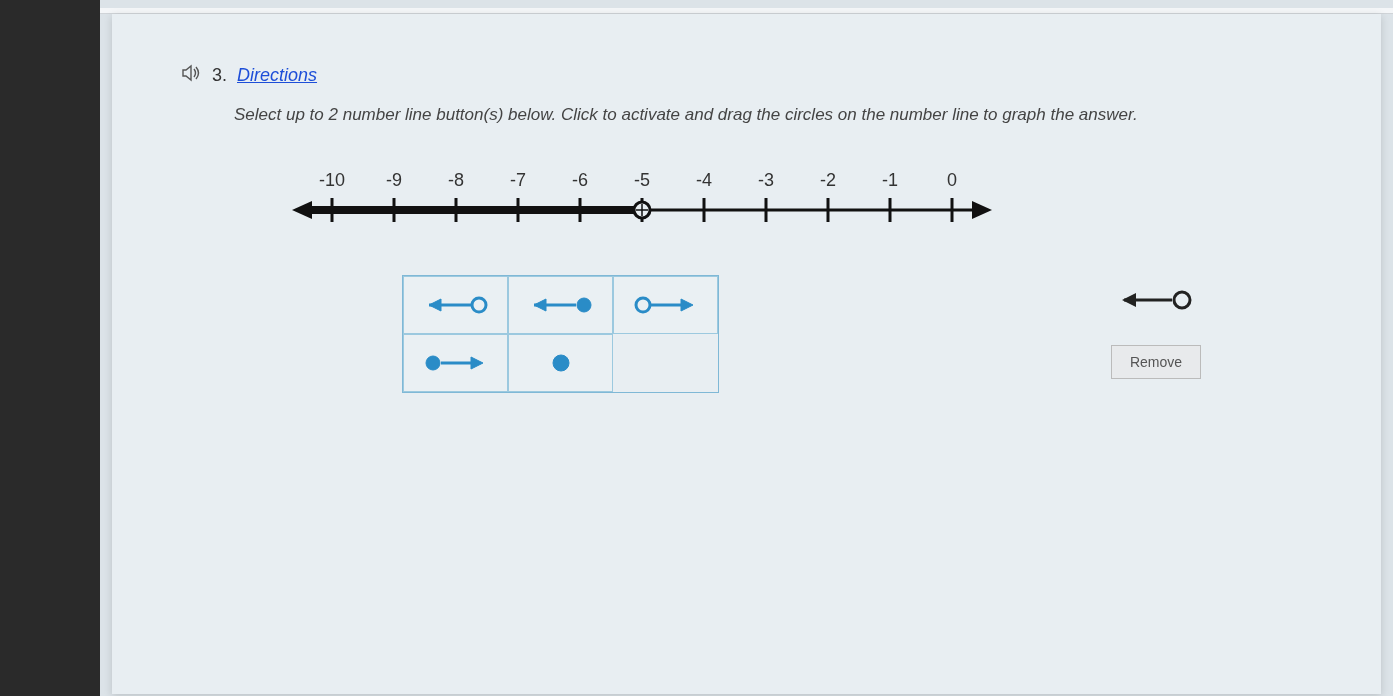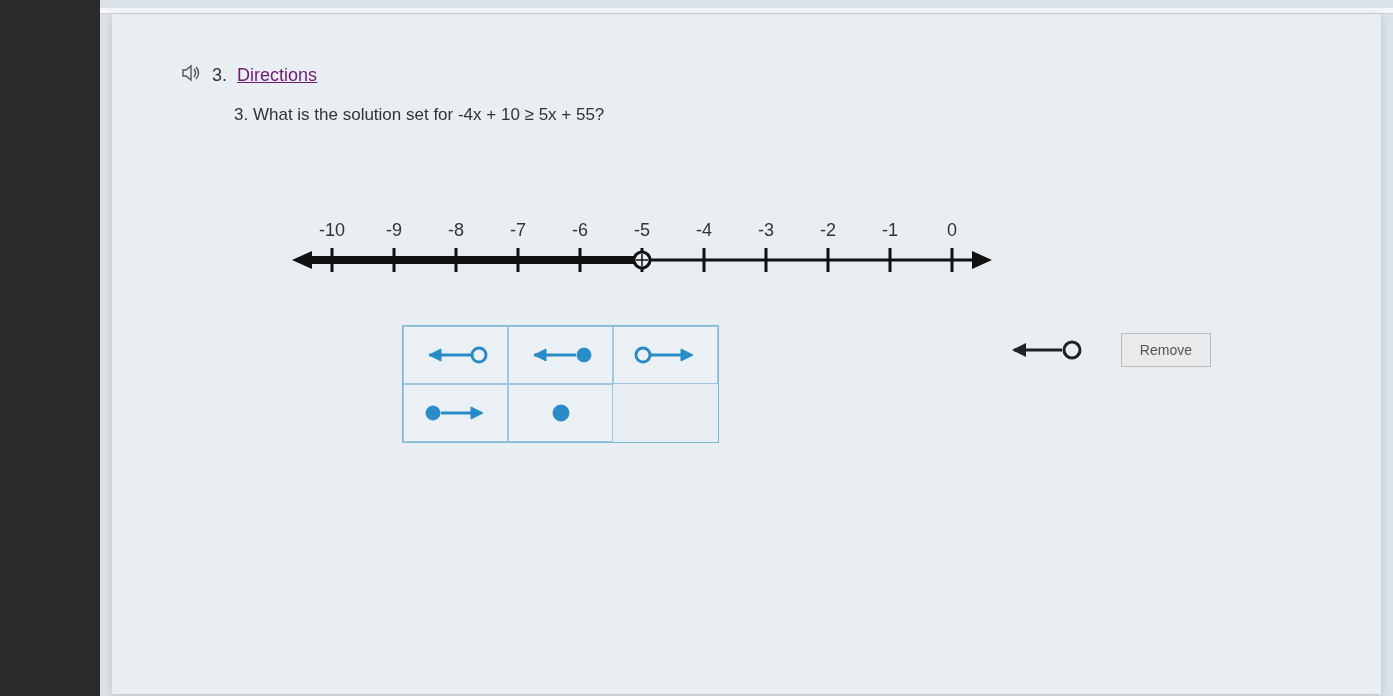--- a/index.html
+++ b/index.html
@@ -45,21 +45,22 @@
       font-size: 18px;
       color: #333;
       margin-bottom: 18px;
     }
     .speaker-icon {
       color: #555;
     }
     .q-number { font-weight: 400; }
     .directions-link {
       text-decoration: underline;
-      color: #701a75;
+      color: #1d4ed8;
+      font-style: italic;
     }
     .instructions {
       font-style: italic;
       color: #444;
       font-size: 17px;
       margin-left: 52px;
       margin-bottom: 30px;
     }
     .problem-text {
       font-size: 17px;
@@ -93,21 +94,21 @@
       justify-content: center;
       background: #eaf0f3;
       cursor: pointer;
     }
     .tool-cell.empty {
       background: transparent;
       border-color: transparent;
     }
     .selected-panel {
       display: flex;
-      flex-direction: row;
+      flex-direction: column;
       align-items: center;
       gap: 20px;
     }
     .selected-display {
       width: 110px;
       height: 50px;
       display: flex;
       align-items: center;
       justify-content: center;
     }
@@ -135,25 +136,22 @@
           <svg width="20" height="18" viewBox="0 0 20 18">
             <path d="M1 6 h3 l5 -4 v14 l-5 -4 h-3 z" fill="none" stroke="#555" stroke-width="1.4"></path>
             <path d="M12 5 q3 4 0 8" fill="none" stroke="#555" stroke-width="1.4"></path>
             <path d="M14 3 q5 6 0 12" fill="none" stroke="#555" stroke-width="1.4"></path>
           </svg>
         </span>
         <span class="q-number">3.</span>
         <span class="directions-link">Directions</span>
       </div>
 
-
-      <div class="problem-text">
-        <span>3.</span>
-        <span>What is the solution set for -4x + 10 ≥ 5x + 55?</span>
-      </div>
+      <div class="instructions">Select up to 2 number line button(s) below. Click to activate and drag the circles on the number line to graph the answer.</div>
+
 
 
       <svg class="numberline-svg" width="720" height="90" viewBox="0 0 720 90">
         <g id="numberline-group">
             <line x1="20" y1="55" x2="700" y2="55" stroke="#111" stroke-width="3"></line>
             <polygon points="10,55 30,46 30,64" fill="#111"></polygon>
             <polygon points="710,55 690,46 690,64" fill="#111"></polygon>
             <line x1="50" y1="43" x2="50" y2="67" stroke="#111" stroke-width="3"></line>
             <text x="50" y="31" text-anchor="middle" font-size="18" fill="#333" font-family="Arial">-10</text>
             <line x1="112" y1="43" x2="112" y2="67" stroke="#111" stroke-width="3"></line>

